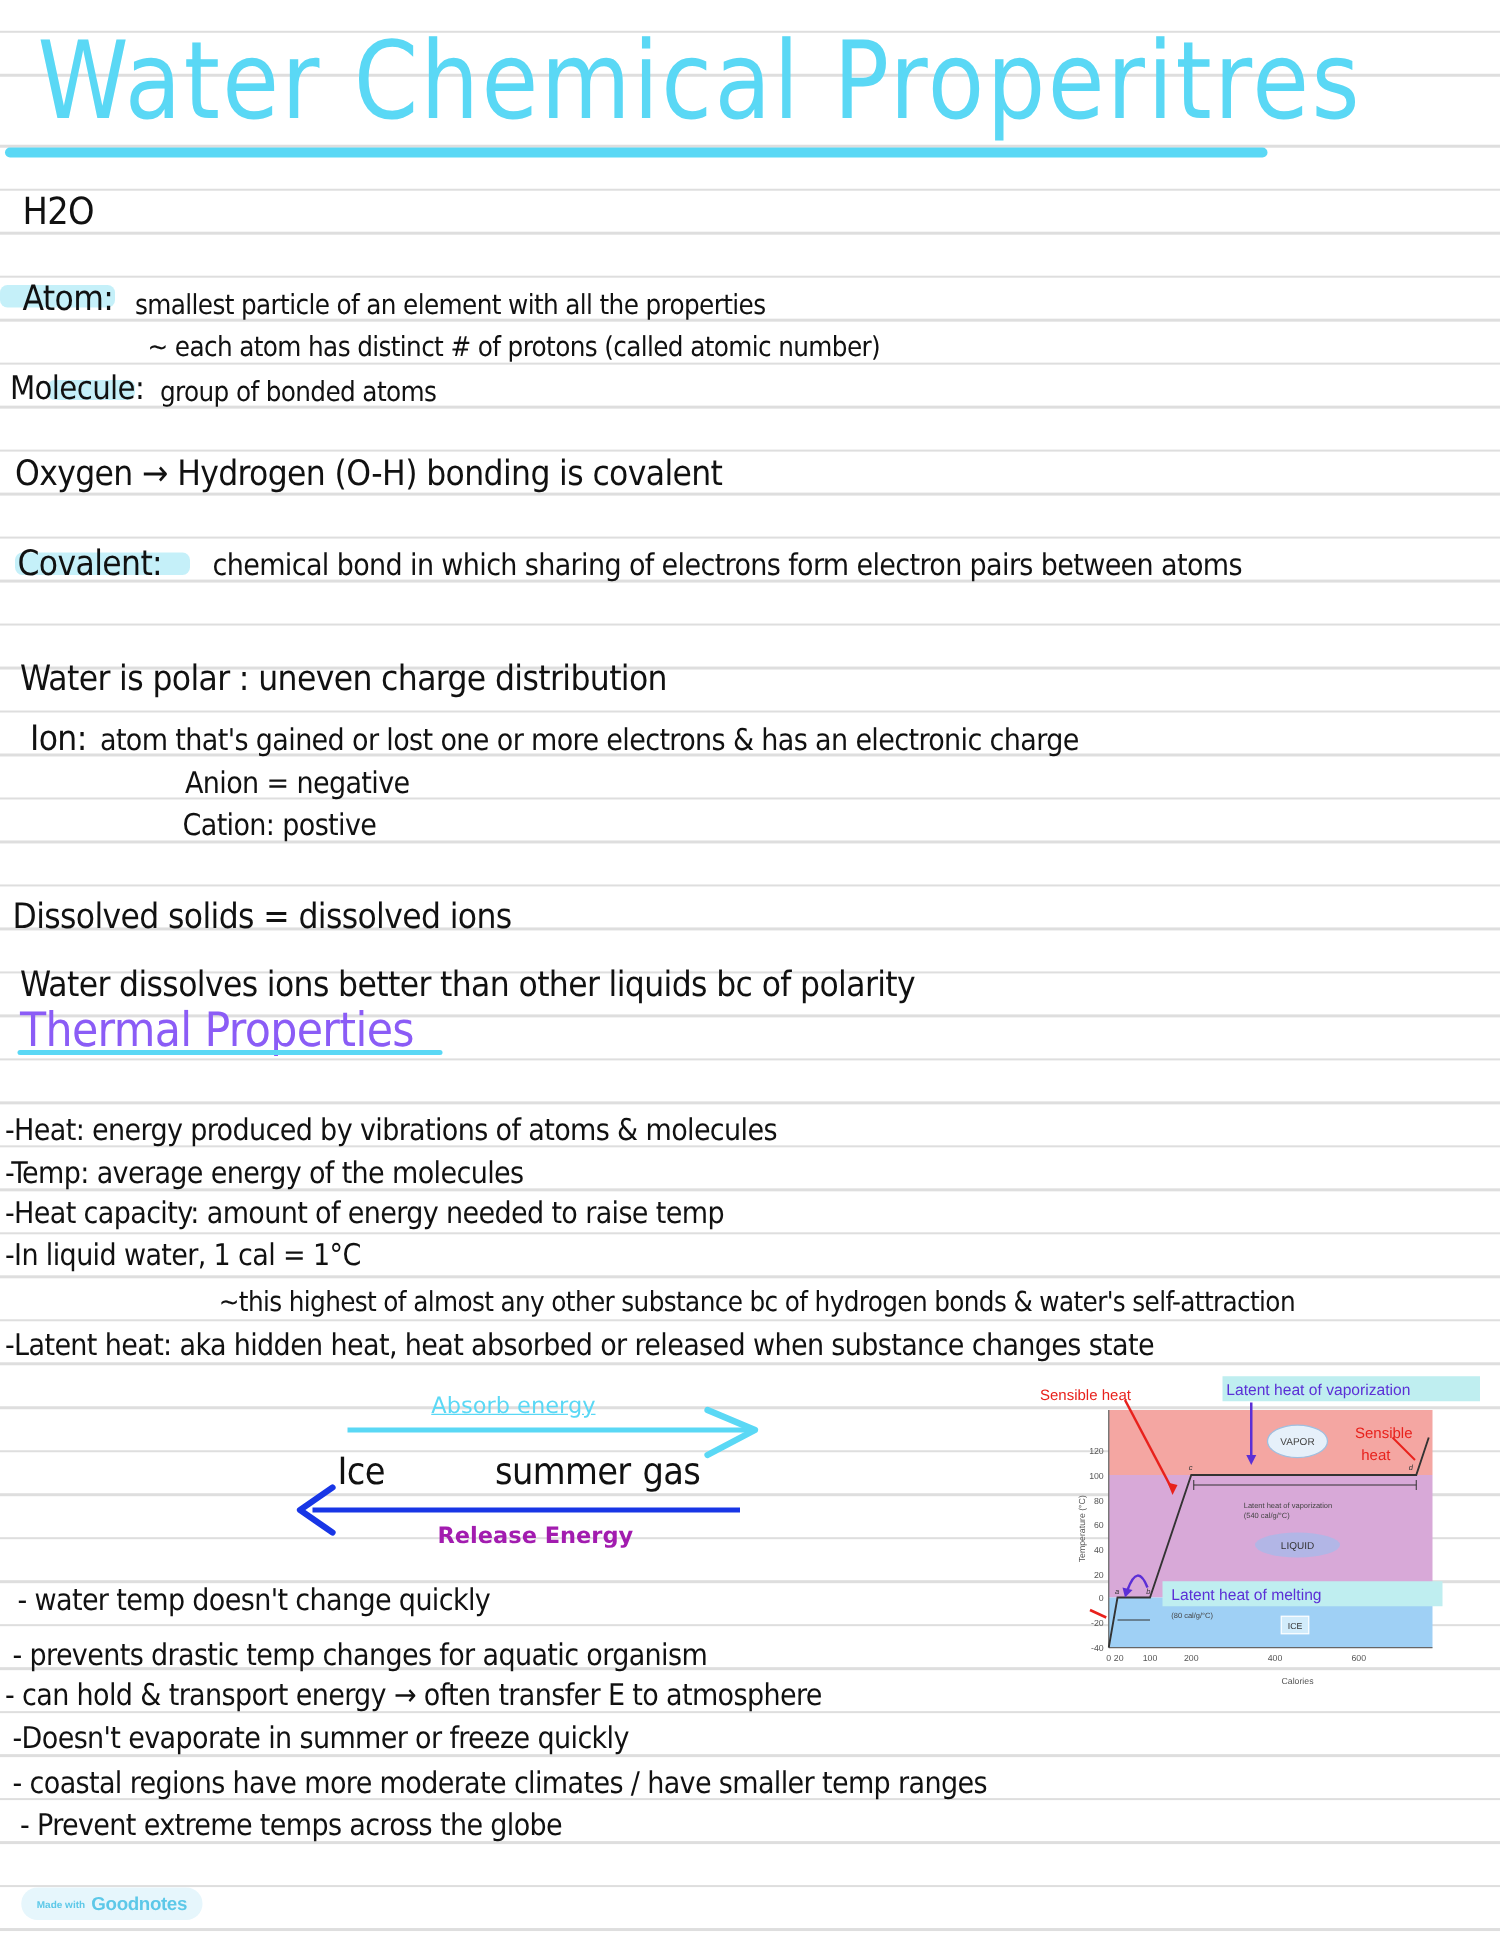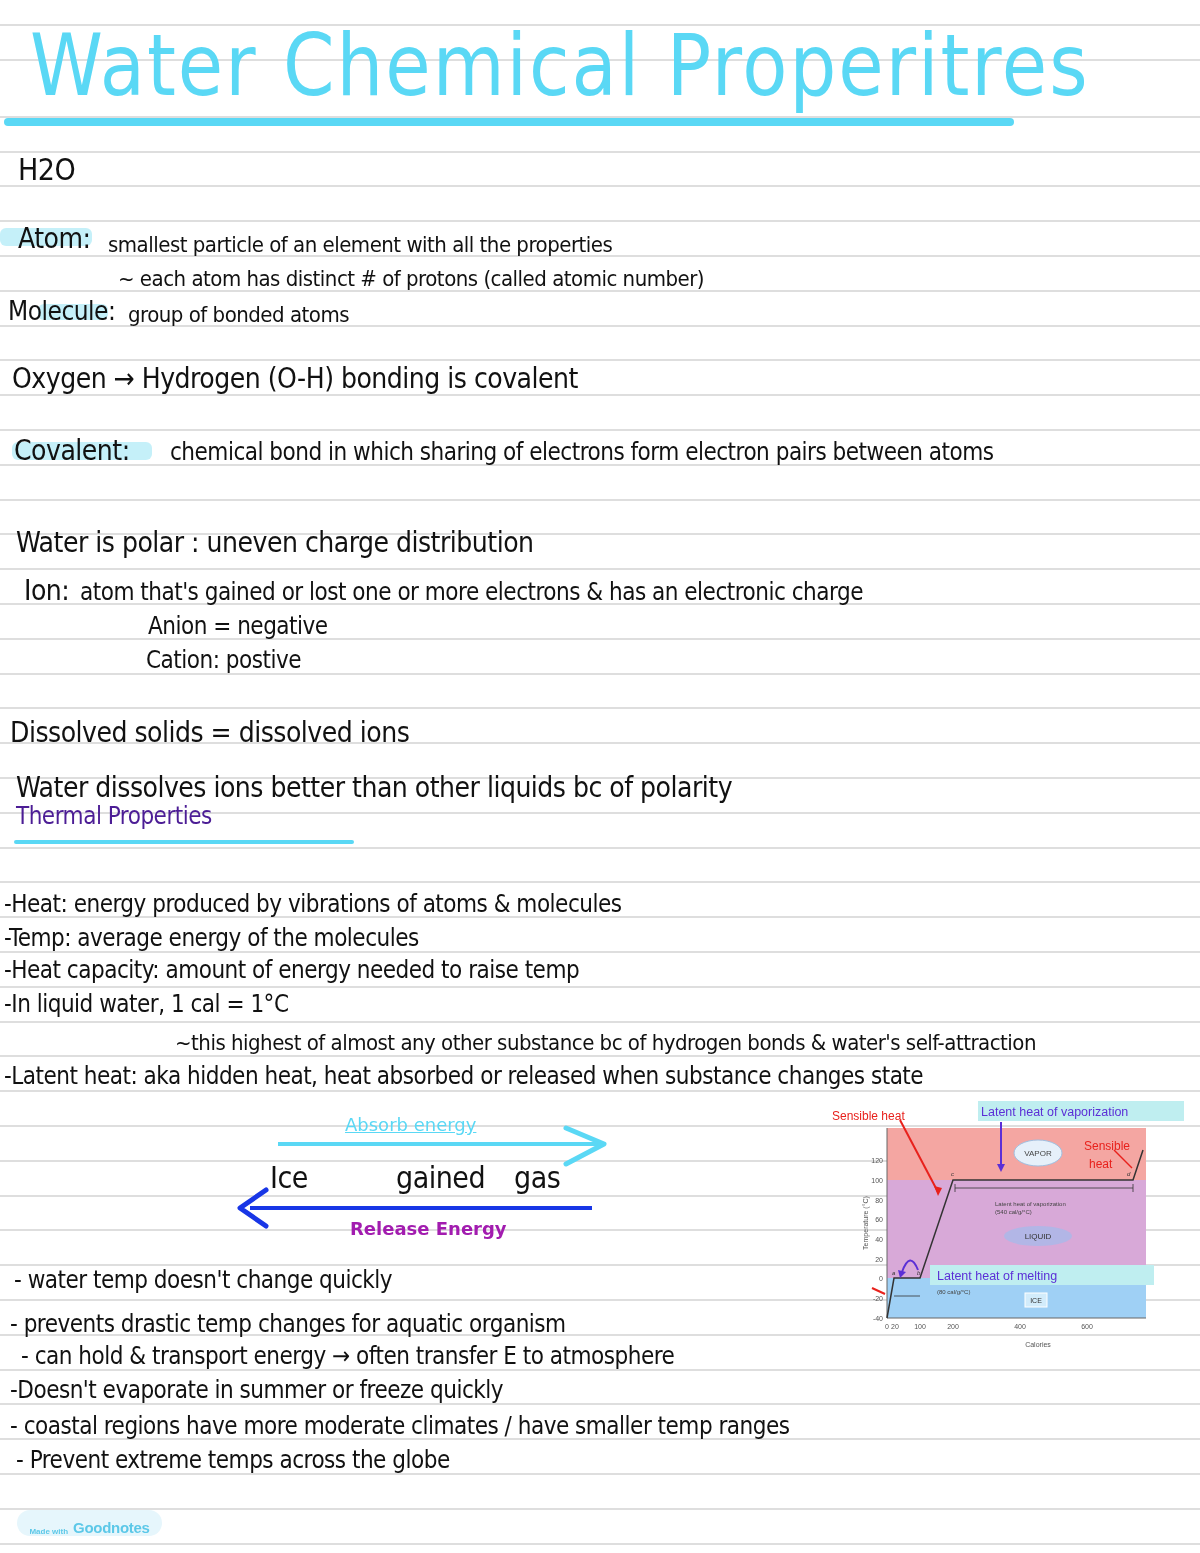--- a/index.html
+++ b/index.html
@@ -23,21 +23,21 @@
   }
   .title {
     left: 30px; top: 18px; font-size: 82px; color: #5ad8f5;
     font-family: "DejaVu Sans", sans-serif; letter-spacing: 2px; font-weight: normal;
     transform: scaleY(1.05);
   }
   .title-underline {
     position: absolute; left: 4px; top: 118px; width: 448px; height: 8px;
     background: #5ad8f5; border-radius: 4px; z-index: 2;
   }
-  .sub-title { color: #4c1d95; font-size: 24px; }
+  .sub-title { color: #8b5cf6; font-size: 38px; }
   .sub-underline {
     position: absolute; left: 14px; top: 840px; width: 340px; height: 4px;
     background: #5ad8f5; border-radius: 2px; z-index: 2;
   }
   .hl {
     position: absolute; background: #bfeef8; border-radius: 6px; z-index: 1; opacity: 0.9;
   }
   .l1 { font-size: 28px; }
   .l2 { font-size: 24px; }
   .l3 { font-size: 22px; }
@@ -47,21 +47,21 @@
   .absorb { background: #5ad8f5; }
   .release { background: #1836e6; }
   .arrow-label { position: absolute; font-size: 18px; z-index: 2; white-space: nowrap; }
 
   
   .chart { position: absolute; left: 830px; top: 1100px; width: 370px; height: 260px; z-index: 3; font-family: "Liberation Sans", sans-serif; }
   .chart svg { position: absolute; left: 0; top: 0; }
   .goodnotes {
     position: absolute; left: 17px; top: 1510px; width: 145px; height: 26px;
     background: #e6f6fc; border-radius: 13px; z-index: 2;
-    display: flex; align-items: flex-end; justify-content: center; gap: 5px;
+    display: flex; align-items: center; justify-content: center; gap: 5px;
     color: #5cc8e8; font-family: "Liberation Sans", sans-serif;
   }
   .goodnotes .made { font-size: 8px; font-weight: bold; }
   .goodnotes .brand { font-size: 15px; font-weight: bold; letter-spacing: -0.3px; }
 </style>
 </head>
 <body>
 
 <div class="ruled"></div>
 
@@ -105,21 +105,21 @@
 <div class="hw l3" style="left:175px; top:1030px;">~this highest of almost any other substance bc of hydrogen bonds &amp; water's self-attraction</div>
 <div class="hw l2" style="left:4px; top:1062px;">-Latent heat: aka hidden heat, heat absorbed or released when substance changes state</div>
 
 <div class="arrow-label" style="left:345px; top:1114px; color:#5ad8f5;text-decoration:underline;">Absorb energy</div>
 <div class="arrow-line absorb" style="left:278px; top:1142px; width:322px;"></div>
 <svg style="position:absolute; left:560px; top:1124px; z-index:2;" width="50" height="44">
   <polyline points="6,4 44,20 6,40" fill="none" stroke="#5ad8f5" stroke-width="5" stroke-linecap="round" stroke-linejoin="round"></polyline>
 </svg>
 
 <div class="hw" style="left:270px; top:1160px; font-size:30px;">Ice</div>
-<div class="hw" style="left:396px; top:1160px; font-size:30px;">gained</div>
+<div class="hw" style="left:396px; top:1160px; font-size:30px;">summer</div>
 <div class="hw" style="left:514px; top:1160px; font-size:30px;">gas</div>
 
 <div class="arrow-line release" style="left:250px; top:1206px; width:342px;"></div>
 <svg style="position:absolute; left:234px; top:1186px; z-index:2;" width="40" height="44">
   <polyline points="32,4 6,22 32,40" fill="none" stroke="#1836e6" stroke-width="5" stroke-linecap="round" stroke-linejoin="round"></polyline>
 </svg>
 <div class="arrow-label" style="left:350px; top:1218px; color:#a21caf; font-weight:bold;">Release Energy</div>
 
 <div class="chart">
   <svg width="370" height="260" viewBox="0 0 370 260">
@@ -192,21 +192,21 @@
     <text x="107" y="180" font-size="12.5" fill="#5b2fd6">Latent heat of melting</text>
     <text x="107" y="194" font-size="6" fill="#444">(80 cal/g/°C)</text>
     <path d="M 88 170 Q 80 150 72 172" fill="none" stroke="#5b2fd6" stroke-width="2"></path>
     <polygon points="70,178 68,170 76,172" fill="#5b2fd6"></polygon>
     <line x1="42" y1="188" x2="55" y2="194" stroke="#e8211c" stroke-width="2"></line>
   </svg>
 </div>
 
 <div class="hw l2" style="left:14px; top:1266px;">- water temp doesn't change quickly</div>
 <div class="hw l2" style="left:10px; top:1310px;">- prevents drastic temp changes for aquatic organism</div>
-<div class="hw l2" style="left:21px; top:1342px;text-align:center;">- can hold &amp; transport energy → often transfer E to atmosphere</div>
+<div class="hw l2" style="left:4px; top:1342px;text-align:center;">- can hold &amp; transport energy → often transfer E to atmosphere</div>
 <div class="hw l2" style="left:10px; top:1376px;">-Doesn't evaporate in summer or freeze quickly</div>
 <div class="hw l2" style="left:10px; top:1412px;">- coastal regions have more moderate climates / have smaller temp ranges</div>
 <div class="hw l2" style="left:16px; top:1446px;">- Prevent extreme temps across the globe</div>
 
 <div class="goodnotes">
   <span class="made">Made with</span>
   <span class="brand">Goodnotes</span>
 </div>
 
 </body></html>

